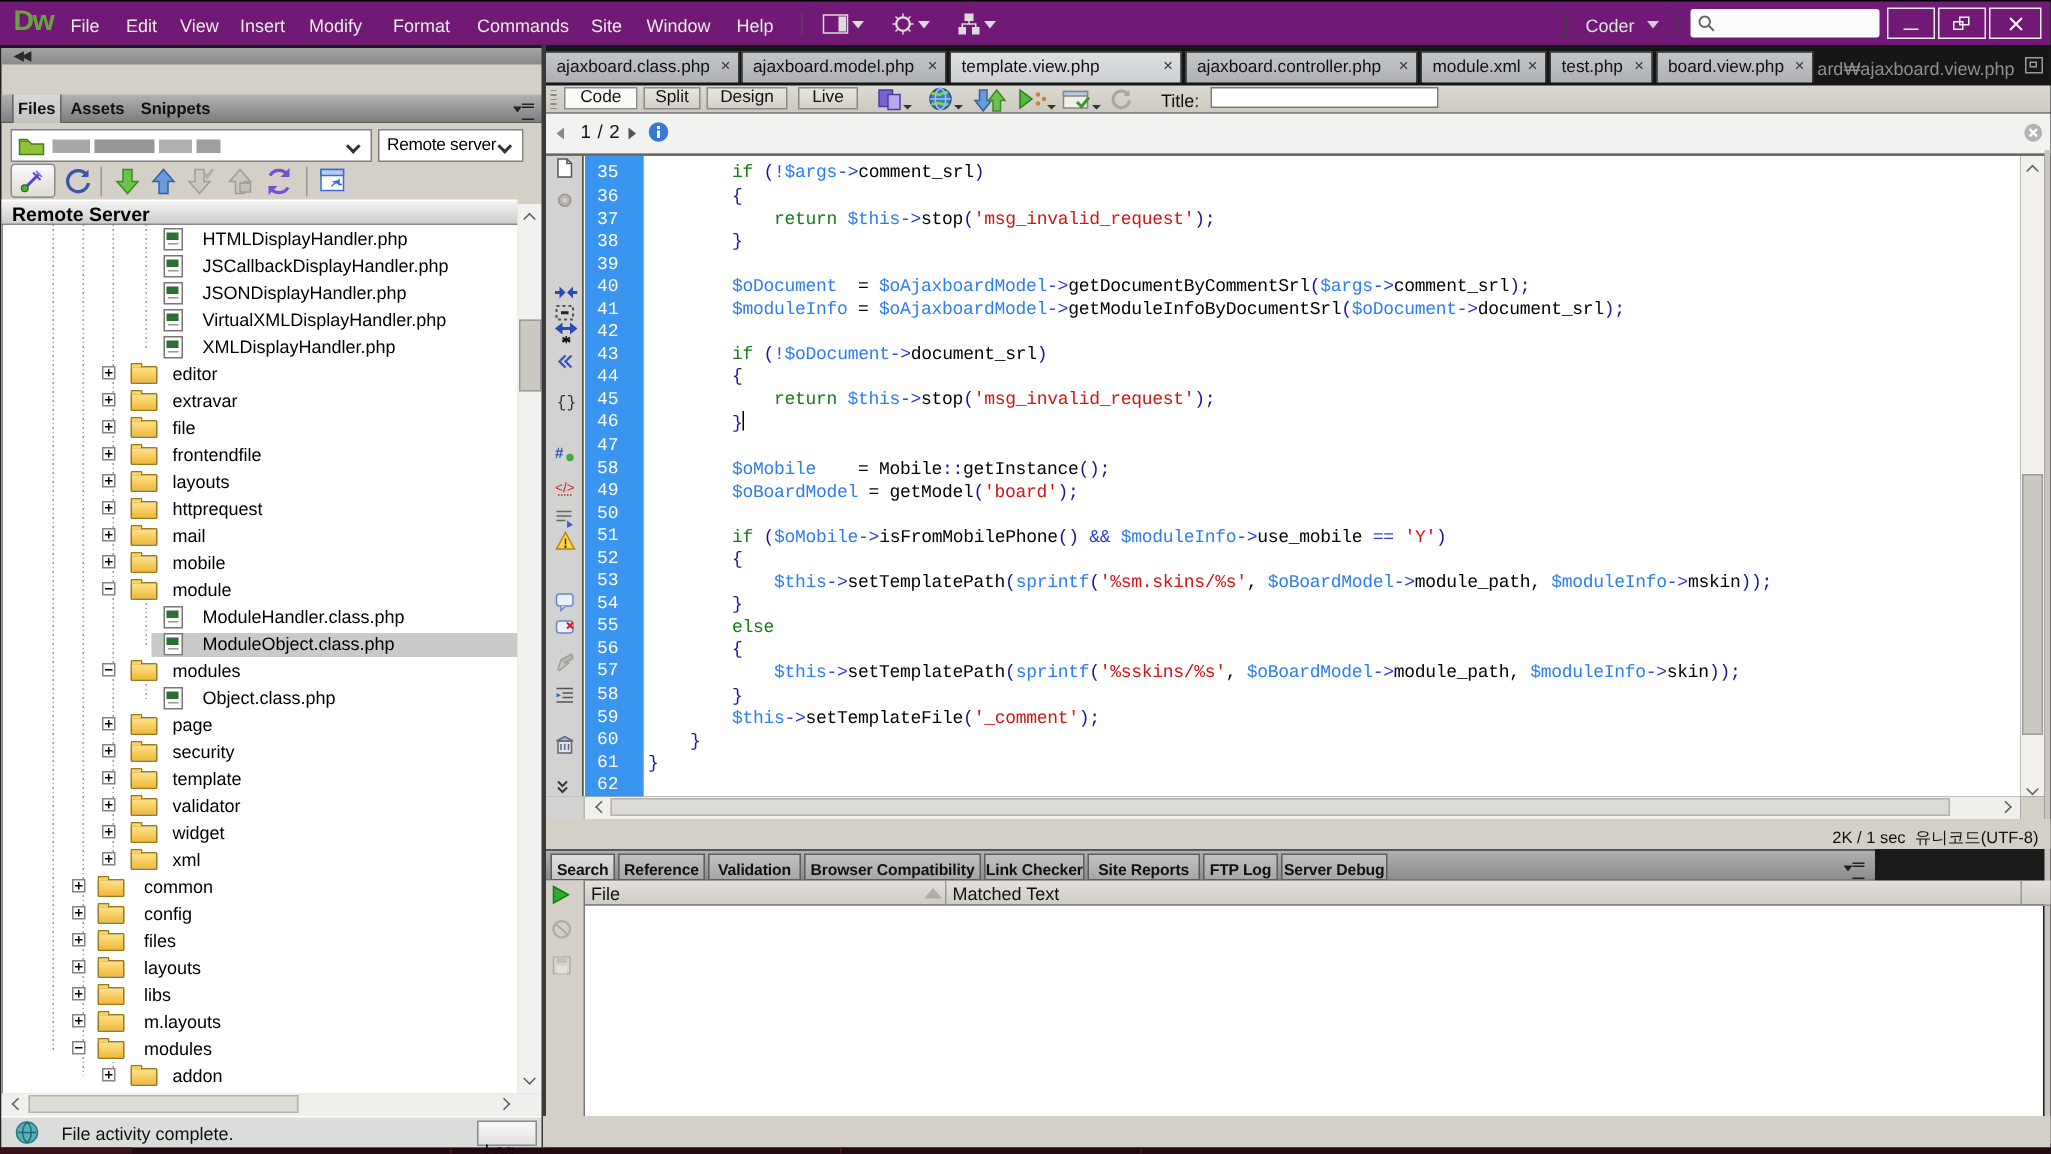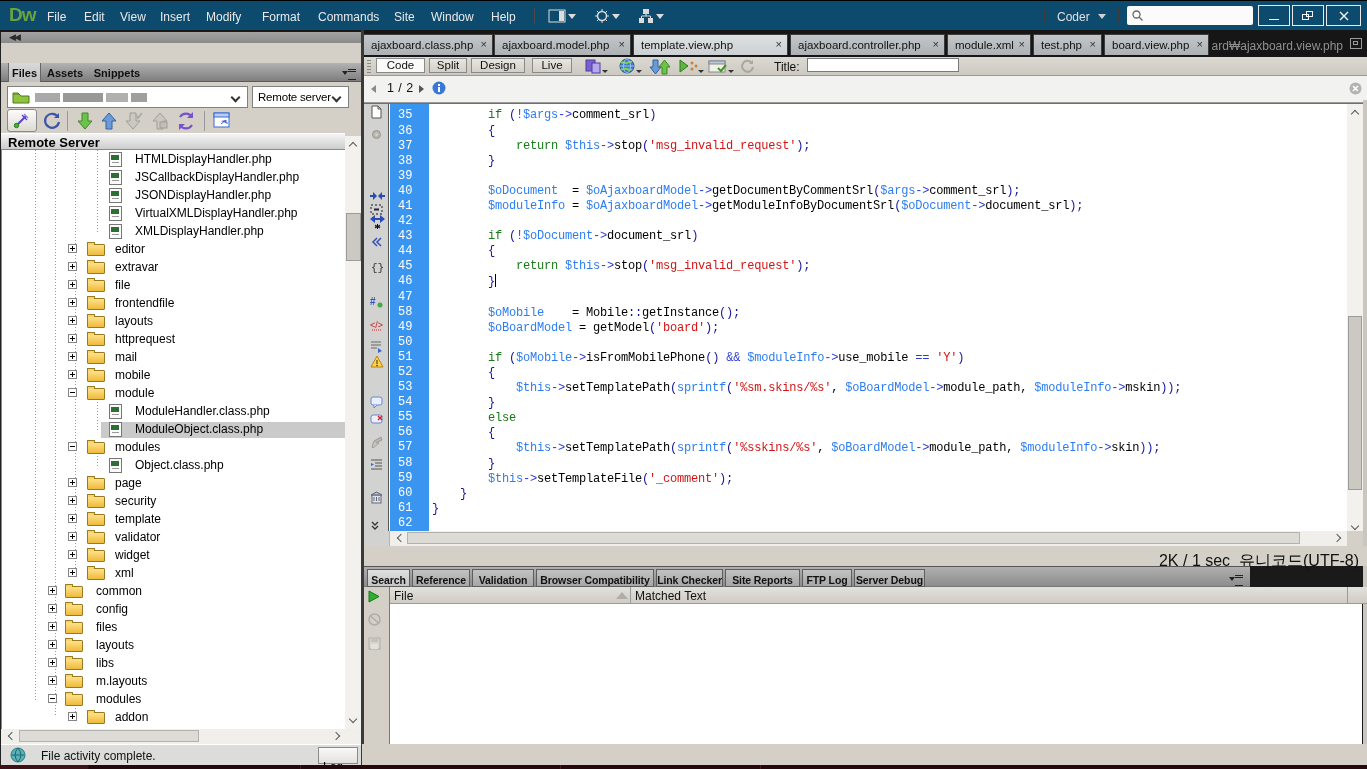--- a/index.html
+++ b/index.html
@@ -1,17 +1,17 @@
 <!DOCTYPE html>
 <html><head><meta charset="utf-8"><style>
 *{margin:0;padding:0;box-sizing:border-box}
 html,body{width:1367px;height:769px;overflow:hidden;background:#1a1a1a;font-family:"Liberation Sans",sans-serif}
 .ab{position:absolute}
 
-#title{position:absolute;left:0;top:0;width:1367px;height:30px;background:#0c4a6e;border-top:1px solid #000}
+#title{position:absolute;left:0;top:0;width:1367px;height:30px;background:#701a75;border-top:1px solid #000}
 #title .mi{position:absolute;top:9px;font-size:12px;color:#e9e9e9}
 #dw{position:absolute;left:9px;top:3px;font-size:19px;font-weight:bold;color:#6aa33d;letter-spacing:-1px}
 
 #tabstrip{position:absolute;left:362px;top:30px;width:1005px;height:27px;background:#161616}
 .ftab{position:absolute;top:4px;height:21px;background:linear-gradient(#c3c7c9,#adb1b3);border:1px solid #3c3c3c;border-bottom:none;font-size:11.5px;color:#111}
 .ftab span{position:absolute;left:7px;top:4px;white-space:nowrap}
 .ftab b{position:absolute;right:5px;top:3px;font-weight:normal;color:#333;font-size:11px}
 .ftab.act{background:linear-gradient(#dde1e2,#ccd0d2)}
 #tpath{position:absolute;right:24px;top:9px;font-size:12px;color:#8f8f8f}
 #tfloat{position:absolute;right:5px;top:8px;width:12px;height:11px;border:1px solid #9a9a9a}
@@ -630,21 +630,21 @@
 <div id="hsb">
   <span class="ch chl" style="left:31px;top:3px"></span>
   <div class="sbthumb" style="left:43px;top:1px;width:893px;height:12px;background:#dddbd5;border-color:#b4b2ac"></div>
   <span class="ch chr" style="left:970px;top:3px"></span>
 </div>
 <div id="hsbl"></div>
 <div id="corner"></div>
 <div id="redge"></div>
 
 <div id="dstat">
-  <span class="ab" style="right:8px;top:5px;font-size:16px">2K / 1 sec&nbsp;&nbsp;유니코드(UTF-8)</span>
+  <span class="ab" style="right:8px;top:5px;font-size:11px">2K / 1 sec&nbsp;&nbsp;유니코드(UTF-8)</span>
 </div>
 
 <div id="rtabs">
 <div class="rtab act" style="left:3px;width:43px">Search</div>
 <div class="rtab" style="left:48px;width:58px">Reference</div>
 <div class="rtab" style="left:108px;width:62px">Validation</div>
 <div class="rtab" style="left:172px;width:118px">Browser Compatibility</div>
 <div class="rtab" style="left:292px;width:67px">Link Checker</div>
 <div class="rtab" style="left:361px;width:75px">Site Reports</div>
 <div class="rtab" style="left:438px;width:50px">FTP Log</div>

